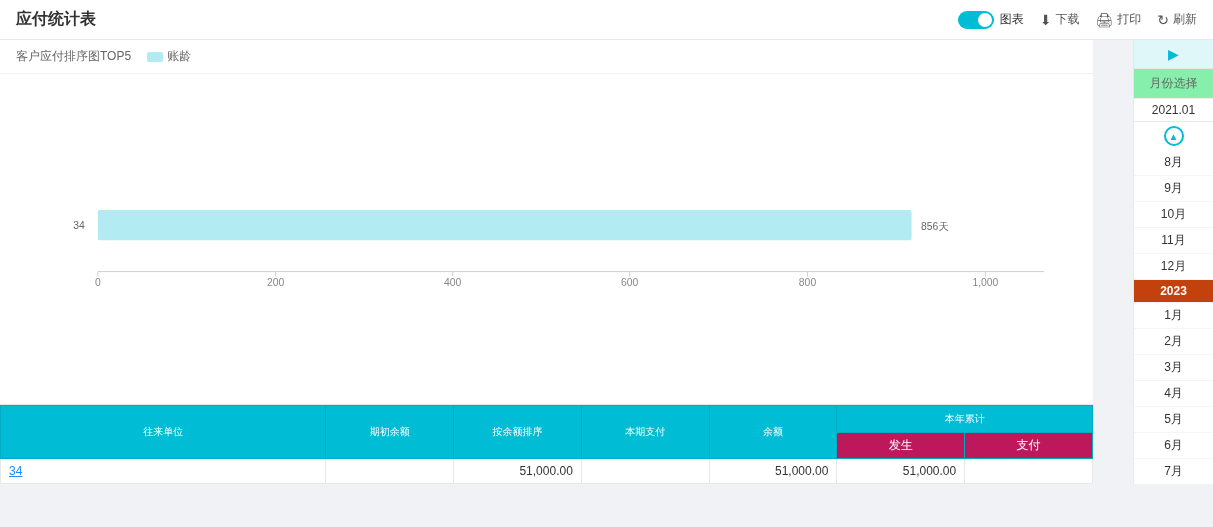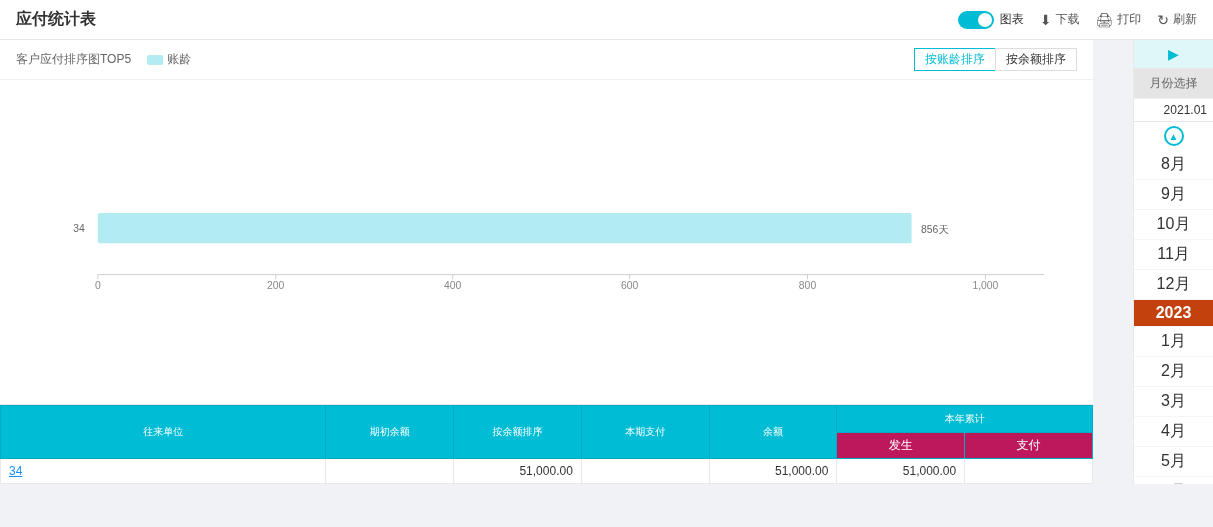--- a/index.html
+++ b/index.html
@@ -43,25 +43,25 @@
     thead tr.header-row-1 th { background: #00bcd4; color: #fff; text-align: center; padding: 6px 8px; font-size: 10px; font-weight: normal; border: 1px solid #00acc1; }
     thead tr.header-row-2 th { background: #be185d; color: #fff; text-align: center; padding: 4px 8px; font-size: 12px; font-weight: normal; border: 1px solid #00acc1; }
     tbody tr td { padding: 5px 8px; border: 1px solid #e8e8e8; font-size: 12px; text-align: right; }
     tbody tr td:first-child { text-align: left; color: #1890ff; cursor: pointer; }
     tbody tr td.no-val { }
     .underline-link { text-decoration: underline; color: #1890ff; }
 
     
     .sidebar { width: 80px; background: #fff; border-left: 1px solid #e8e8e8; display: flex; flex-direction: column; overflow-y: auto; }
     .sidebar-toggle { background: #e0f7fa; cursor: pointer; display: flex; align-items: center; justify-content: center; padding: 6px; border-bottom: 1px solid #e8e8e8; }
-    .sidebar-title { background: #e5e5e5; padding: 6px 8px; font-size: 12px; color: #666; border-bottom: 1px solid #f0f0f0; text-align: center; }
-    .sidebar-year-input { padding: 4px 6px; font-size: 12px; color: #333; border-bottom: 1px solid #e8e8e8; background: #fff; text-align: right; }
+    .sidebar-title { background: #86efac; padding: 6px 8px; font-size: 12px; color: #666; border-bottom: 1px solid #f0f0f0; text-align: center; }
+    .sidebar-year-input { padding: 4px 6px; font-size: 12px; color: #333; border-bottom: 1px solid #e8e8e8; background: #fff; text-align: center; }
     .sidebar-scroll-btn { display: flex; align-items: center; justify-content: center; padding: 4px; cursor: pointer; }
     .scroll-circle { width: 20px; height: 20px; border-radius: 50%; border: 2px solid #00bcd4; display: flex; align-items: center; justify-content: center; color: #00bcd4; font-size: 10px; }
-    .sidebar-month { padding: 4px 8px; font-size: 16px; color: #333; cursor: pointer; text-align: center; border-bottom: 1px solid #f5f5f5; }
+    .sidebar-month { padding: 4px 8px; font-size: 12px; color: #333; cursor: pointer; text-align: center; border-bottom: 1px solid #f5f5f5; }
     .sidebar-month.current-year { background: #c2410c; color: #fff; font-weight: bold; }
 
     .chart-bar-label { font-size: 11px; fill: #666; }
     .axis-label { font-size: 11px; fill: #888; }
   </style>
 </head>
 <body>
 
 <div class="page-container">
 
@@ -91,24 +91,20 @@
 
     <div class="chart-panel">
 
       <div class="chart-controls">
         <div class="chart-legend">
           <span>客户应付排序图TOP5</span>
           <div class="legend-item">
             <div class="legend-box"></div>
             <span>账龄</span>
           </div>
-        </div>
-        <div class="sort-buttons">
-          <button class="sort-btn active">按账龄排序</button>
-          <button class="sort-btn">按余额排序</button>
         </div>
       </div>
 
       <div class="chart-body">
         <svg width="100%" height="200" viewBox="0 0 1060 200">
 
           <text x="20" y="100" class="chart-bar-label" text-anchor="middle">34</text>
 
           <rect x="40" y="80" width="860" height="32" fill="#b2ebf2" rx="2"></rect>
 

